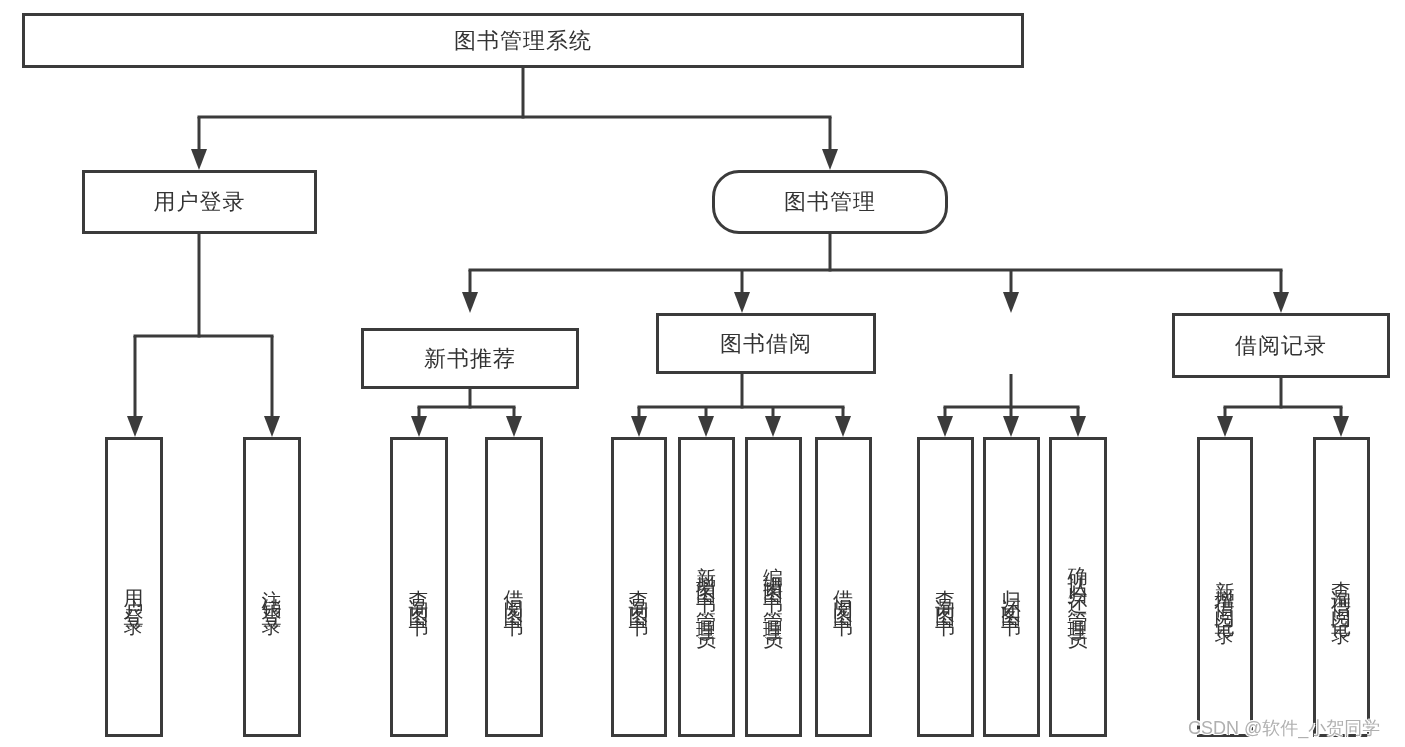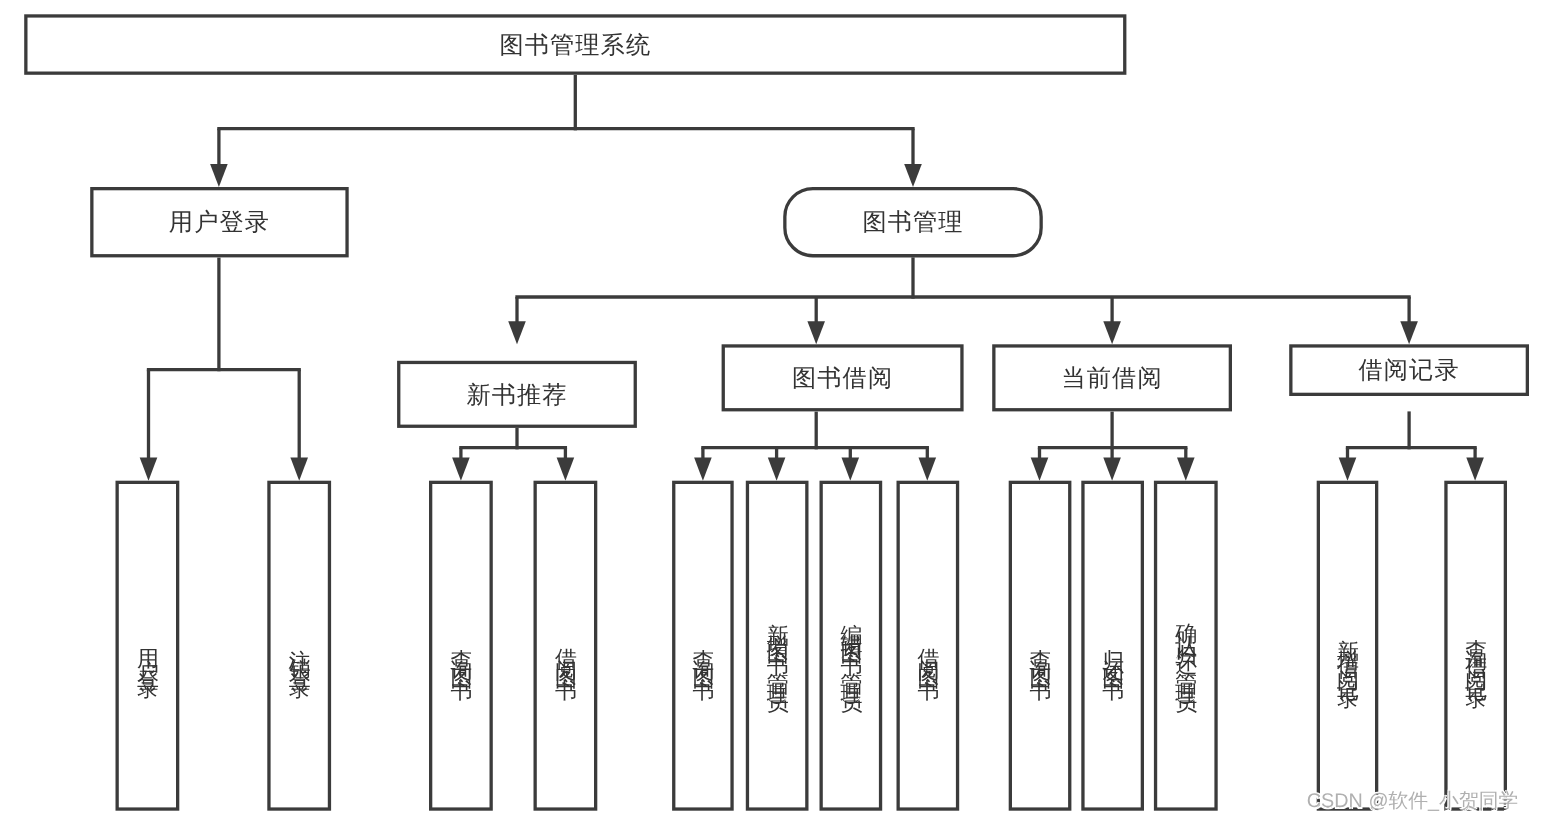--- a/index.html
+++ b/index.html
@@ -117,24 +117,21 @@
   <div class="box h" style="left:712px; top:170px; width:236px; height:64px;border-radius:27px;">
     <span class="lbl">图书管理</span>
   </div>
 
   <div class="box h" style="left:361px; top:313px; width:218px; height:61px;margin-top:15px;">
     <span class="lbl">新书推荐</span>
   </div>
   <div class="box h" style="left:632px; top:313px; width:220px; height:61px;margin-left:24px;">
     <span class="lbl">图书借阅</span>
   </div>
-  <div class="box h" style="left:902px; top:313px; width:218px; height:61px;">
-    <span class="lbl">当前借阅</span>
-  </div>
-  <div class="box h" style="left:1172px; top:313px; width:218px; height:47px;">
+  <div class="box h" style="left:1172px; top:313px; width:218px; height:65px;">
     <span class="lbl">借阅记录</span>
   </div>
 
   <div class="box v" style="left:105px; top:437px; width:58px; height:300px;">
     <span class="lbl">用户登录</span>
   </div>
   <div class="box v" style="left:243px; top:437px; width:58px; height:300px;">
     <span class="lbl">注销登录</span>
   </div>
 

